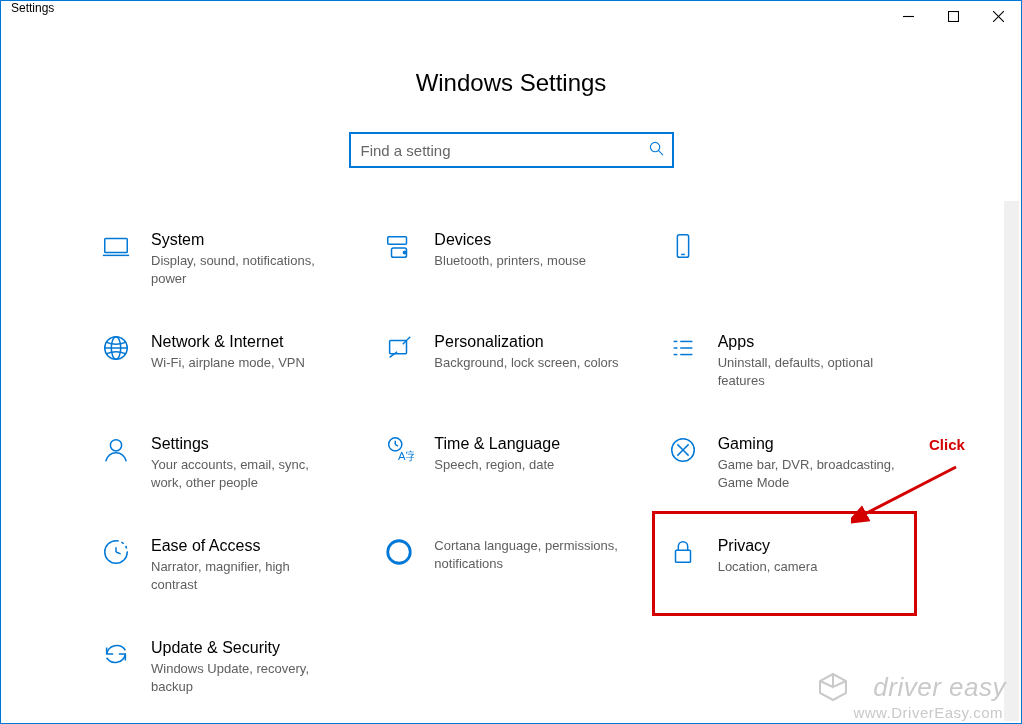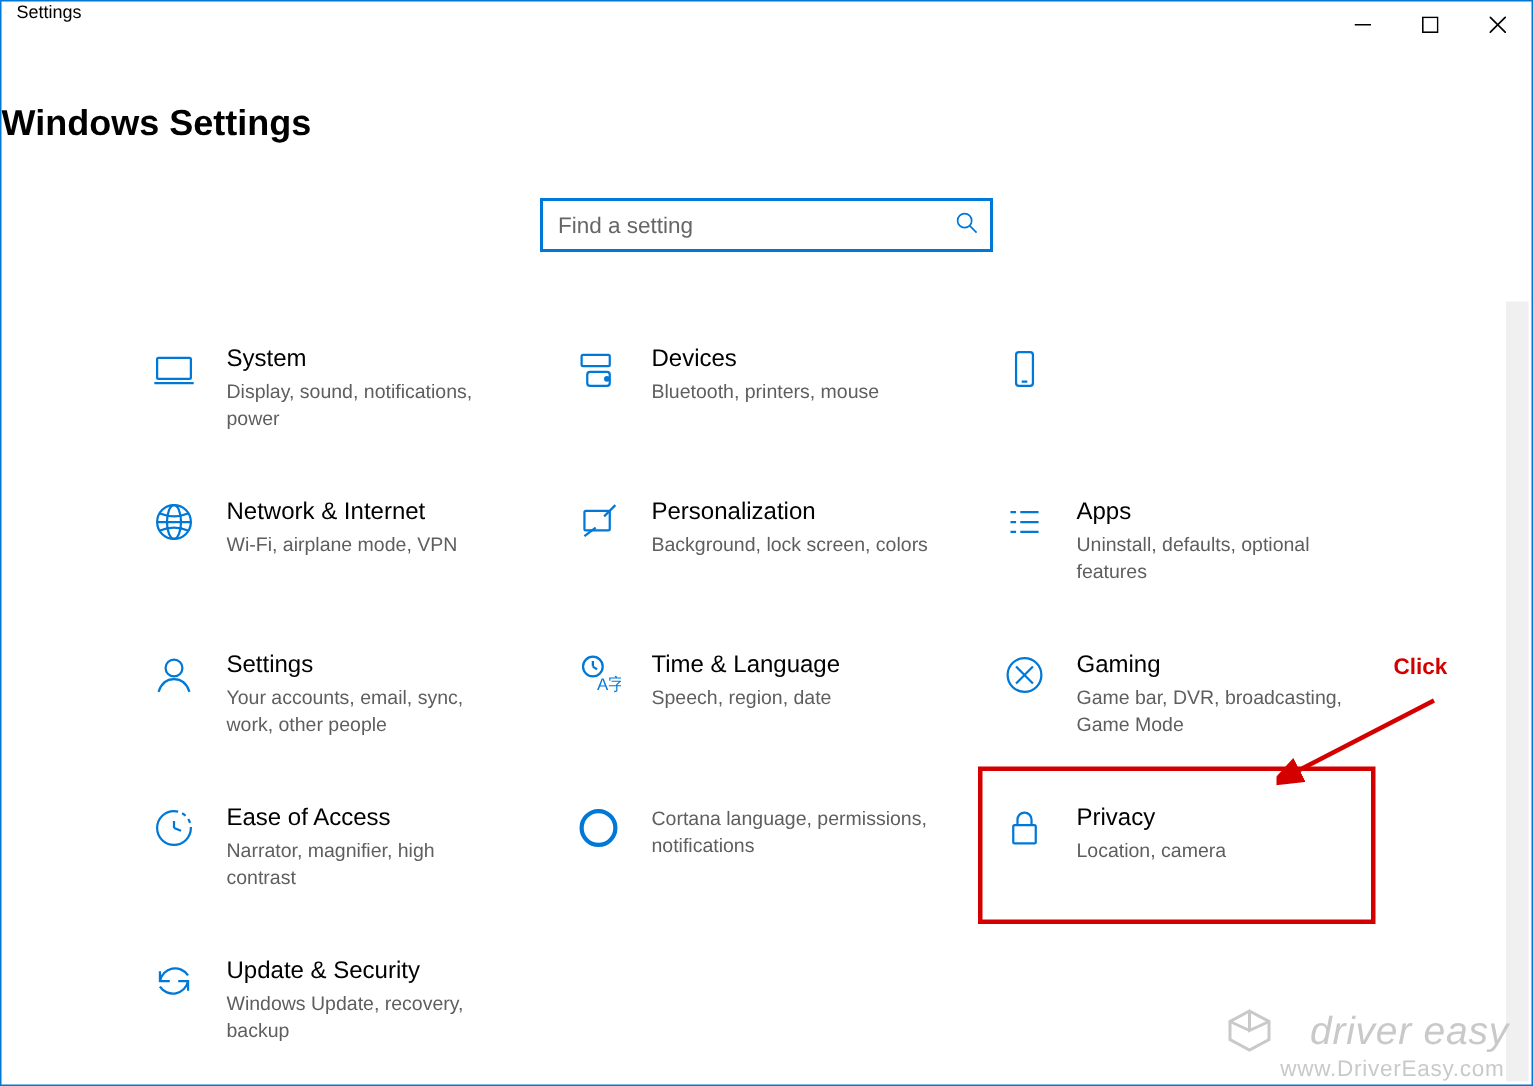--- a/index.html
+++ b/index.html
@@ -2,23 +2,23 @@
 <html><head>
 <meta charset="utf-8">
 <style>
   *{box-sizing:border-box;margin:0;padding:0}
   body{font-family:"Segoe UI",Tahoma,sans-serif;font-size:14px;color:#000;background:#fff}
   .window{width:1022px;height:724px;border:1px solid #0078d7;position:relative;overflow:hidden}
   .titlebar{height:30px;display:flex;justify-content:space-between;padding-left:10px}
   .titlebar-title{font-size:12px;color:#000}
   .winbtns{display:flex;height:100%}
   .winbtn{width:45px;display:flex;align-items:center;justify-content:center;color:#000;font-size:13px;cursor:default}
-  .page-title{text-align:left;font-size:24px;font-weight:700;margin-top:38px;color:#000}
+  .page-title{text-align:center;font-size:24px;font-weight:400;margin-top:38px;color:#000}
   .search-wrap{display:flex;justify-content:center;margin-top:35px;margin-bottom:55px}
-  .search{width:302px;height:36px;border:2px solid #0078d7;display:flex;align-items:center;padding:0 8px 0 10px;background:#fff}
+  .search{width:325px;height:36px;border:2px solid #0078d7;display:flex;align-items:center;padding:0 8px 0 10px;background:#fff}
   .search input{flex:1;border:none;outline:none;font-size:15px;color:#333;background:transparent}
   .search input::placeholder{color:#666}
   .search-ic{color:#0078d7;font-size:14px}
   .grid{margin:16px auto;width:840px;display:grid;grid-template-columns:repeat(3,1fr);gap:30px 10px}
   .tile{display:flex;gap:18px;padding:8px;cursor:default}
   .ic{width:34px;height:34px;flex:none;color:#0078d7;display:flex;align-items:flex-start;justify-content:center}
   .ic svg{width:30px;height:30px;fill:none;stroke:#0078d7;stroke-width:1.6}
   .txt{flex:1;padding-right:18px}
   .tl{font-size:16px;color:#000;margin-bottom:3px}
   .sb{font-size:13px;color:#5e5e5e;line-height:1.35}

